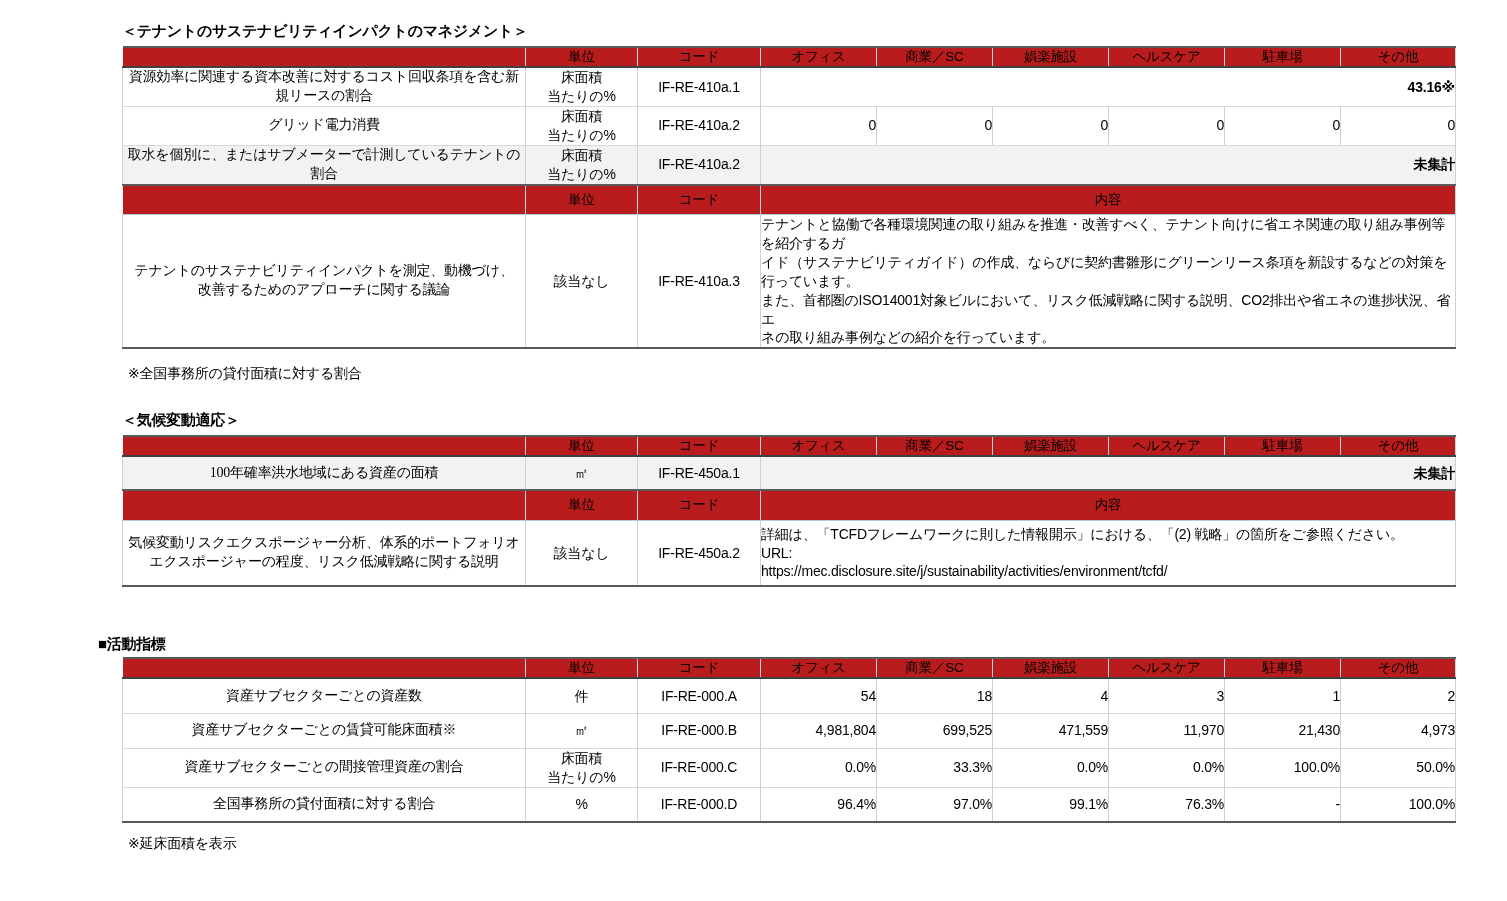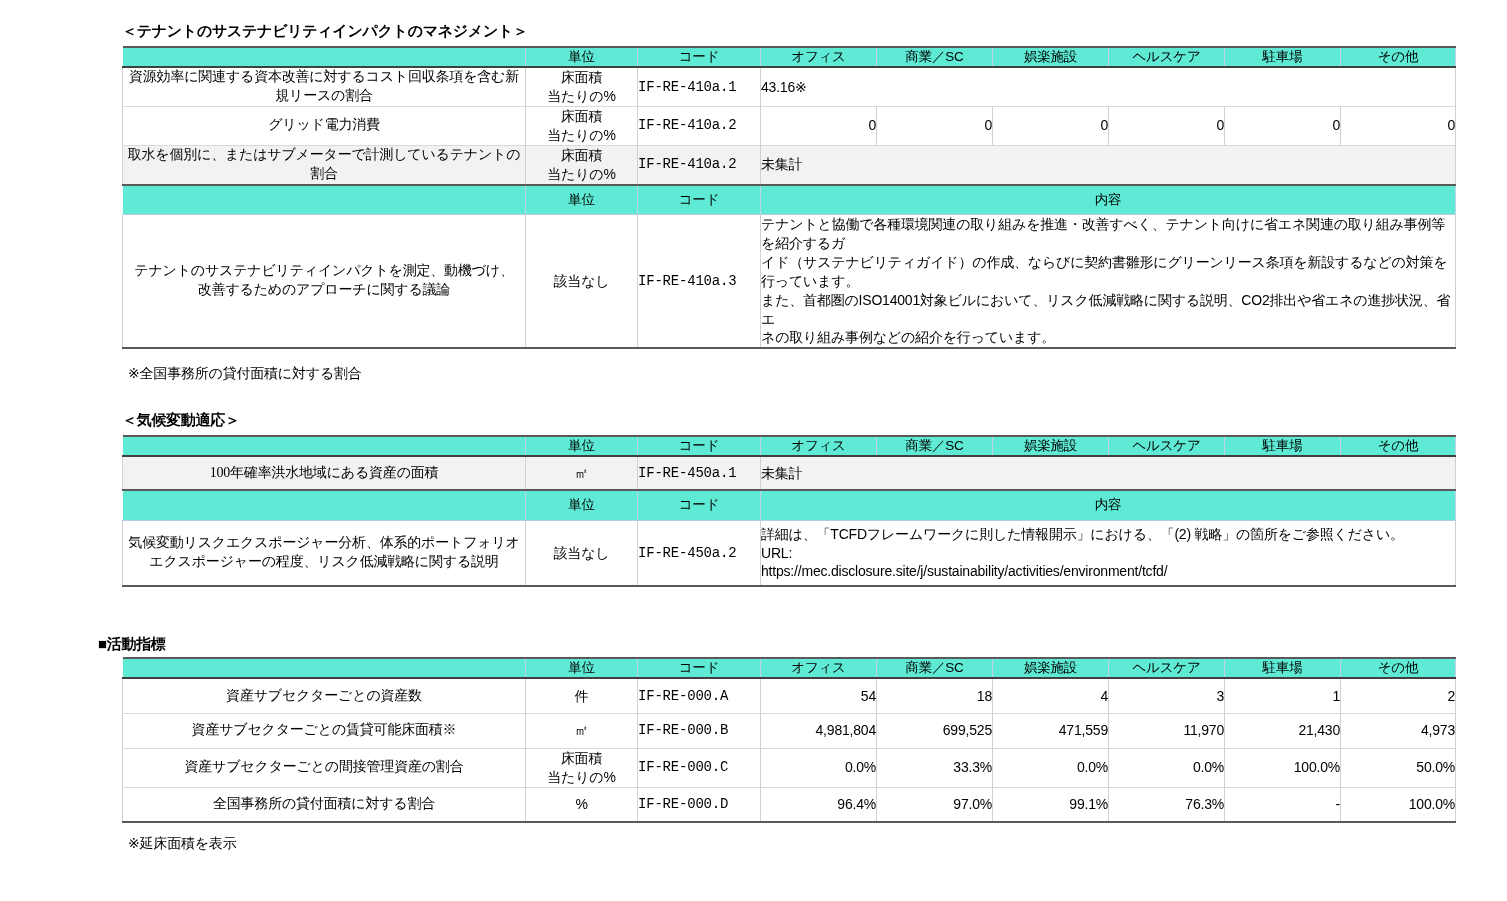--- a/index.html
+++ b/index.html
@@ -52,21 +52,21 @@
     padding: 0;
     vertical-align: middle;
     border-left: 1px solid #d0d0d0;
     border-right: 1px solid #d0d0d0;
     line-height: 1.35;
     letter-spacing: -0.2px;
   }
 
   
   tr.hdr td {
-    background: #5eead4;
+    background: #b91c1c;
     text-align: center;
     font-size: 13.5px;
     border-left: 1px solid #c3d2e6;
     border-right: 1px solid #c3d2e6;
   }
   tr.hdr td.label-blank {
     border-left: none;
   }
   tr.hdr.top td {
     border-top: 2px solid #595959;
@@ -88,23 +88,23 @@
 
   td.name {
     text-align: center;
     padding-left: 22px;
     border-left: none;
     padding-top: 2px;
     padding-bottom: 2px;
     font-family: Liberation Serif, serif;
   }
   td.unit { text-align: center; }
-  td.code { text-align: left; font-family: Liberation Mono, monospace; }
+  td.code { text-align: center; }
   td.num  { text-align: right; padding-right: 14px; }
-  td.mid  { text-align: left; }
+  td.mid  { text-align: right; font-weight: bold; }
   td.rightend { border-right: none; margin-top: 44px; }
 
   td.desc {
     text-align: left;
     padding: 7px 6px 7px 8px;
     vertical-align: top;
     line-height: 1.52;
     border-right: none;
   }
   .unit-2line { line-height: 1.25; }

